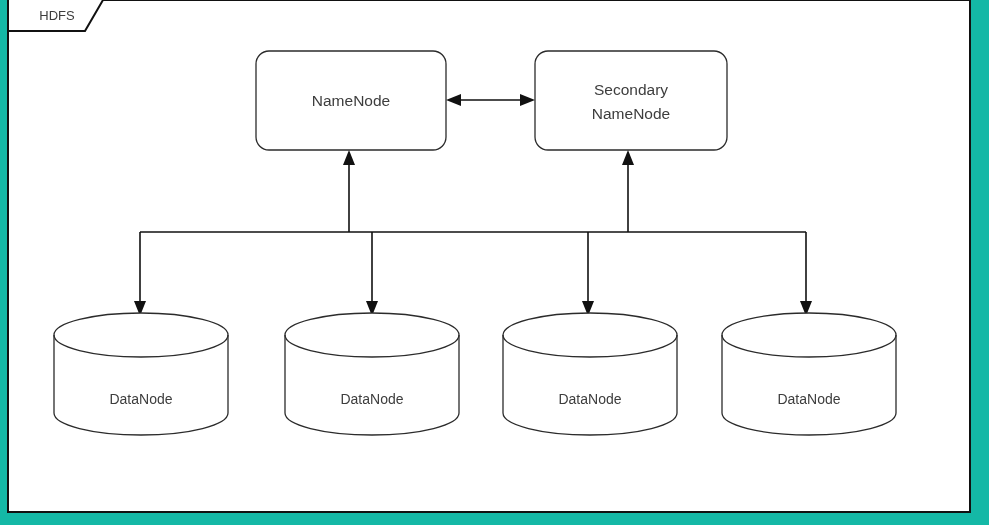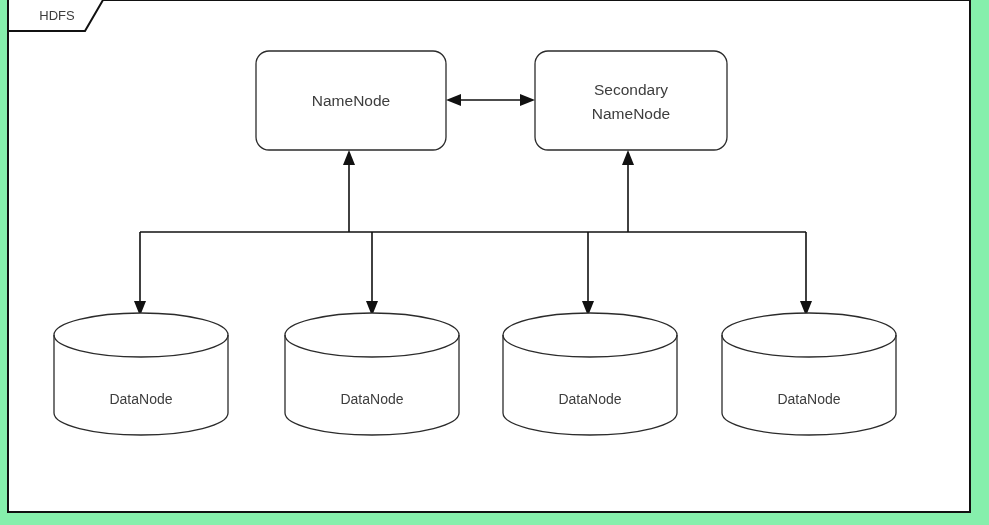--- a/index.html
+++ b/index.html
@@ -10,21 +10,21 @@
   body {
     width: 989px;
     height: 525px;
     overflow: hidden;
     font-family: "Liberation Sans", sans-serif;
   }
   #canvas {
     position: relative;
     width: 989px;
     height: 525px;
-    background: #86efac;
+    background: #14b8a6;
   }
   
   #frame {
     position: absolute;
     left: 8px;
     top: 0px;
     width: 963px;
     height: 513px;
     background: #ffffff;
     box-sizing: border-box;

